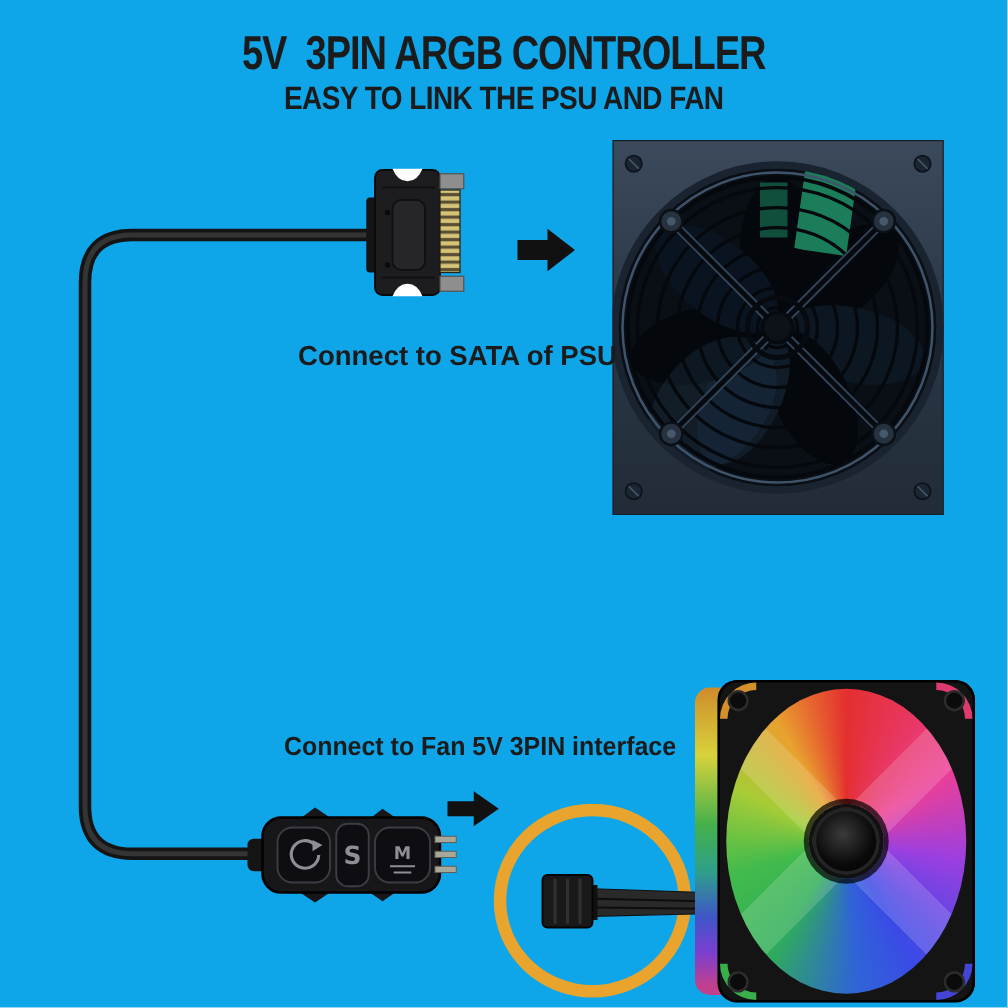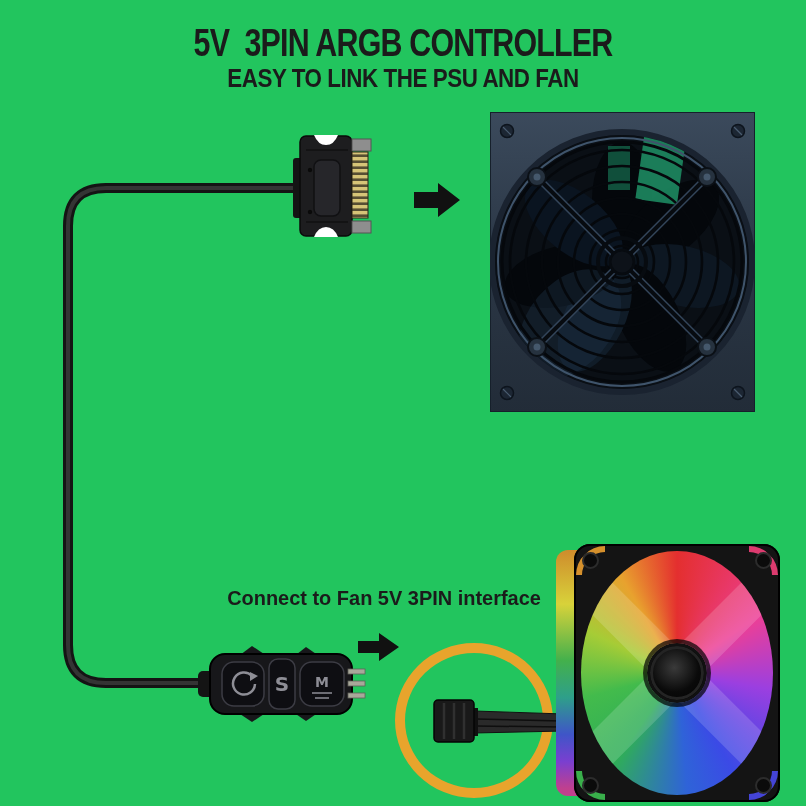--- a/index.html
+++ b/index.html
@@ -1,16 +1,16 @@
 <!DOCTYPE html>
 <html><head>
 <meta charset="utf-8">
 <style>
   html,body{margin:0;padding:0;background:#fff;}
-  .stage{position:relative;width:806px;height:806px;background:#22c55e;overflow:hidden;
+  .stage{position:relative;width:806px;height:806px;background:#0ea5e9;overflow:hidden;
          font-family:"Liberation Sans", sans-serif;color:#1b1b1b;}
   
   .title{position:absolute;top:22px;left:0;width:806px;margin:0;text-align:center;
          font-weight:700;font-size:38px;letter-spacing:-1px;white-space:pre;
          transform:scaleX(0.80);}
   .subtitle{position:absolute;top:63px;left:0;width:806px;margin:0;text-align:center;
          font-weight:700;font-size:26px;letter-spacing:-0.5px;white-space:pre;
          transform:scaleX(0.86);}
   
   .conn-label{position:absolute;font-weight:700;white-space:nowrap;transform:translateX(-50%);}
@@ -210,20 +210,21 @@
       <line x1="476" y1="719" x2="562" y2="721" stroke="#0e0e0e" stroke-width="1.5"></line>
       <line x1="476" y1="726" x2="562" y2="727" stroke="#0e0e0e" stroke-width="1.5"></line>
       <rect x="470" y="708" width="8" height="28" fill="#101010"></rect>
       <rect x="434" y="700" width="40" height="42" rx="4" fill="#191919" stroke="#050505" stroke-width="1.5"></rect>
       <line x1="444" y1="703" x2="444" y2="739" stroke="#303030" stroke-width="2.5"></line>
       <line x1="454" y1="703" x2="454" y2="739" stroke="#303030" stroke-width="2.5"></line>
       <line x1="464" y1="703" x2="464" y2="739" stroke="#303030" stroke-width="2.5"></line>
     </g>
   </svg>
 
+  <div class="conn-label label-sata">Connect to SATA of PSU</div>
   <div class="conn-label label-fan">Connect to Fan 5V 3PIN interface</div>
 
   <div class="fan">
     <div class="fan-side"></div>
     <div class="fan-frame">
       <div class="fan-accent a-tl"></div>
       <div class="fan-accent a-tr"></div>
       <div class="fan-accent a-br"></div>
       <div class="fan-accent a-bl"></div>
       <div class="fan-disc">

